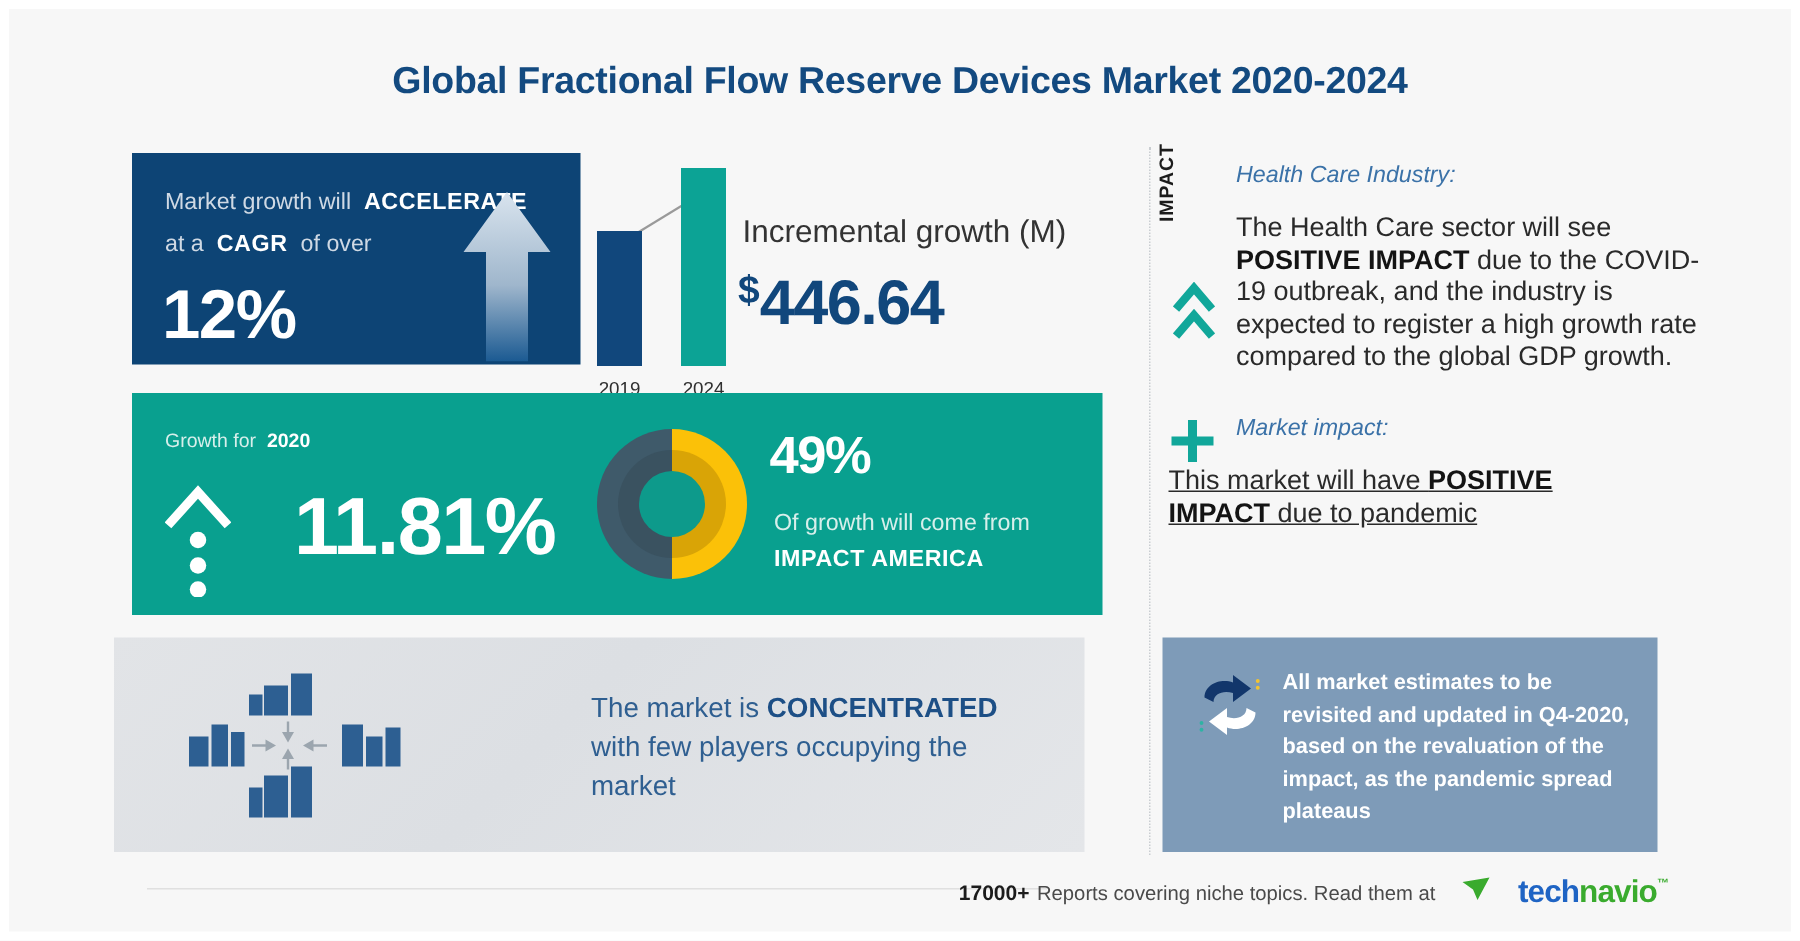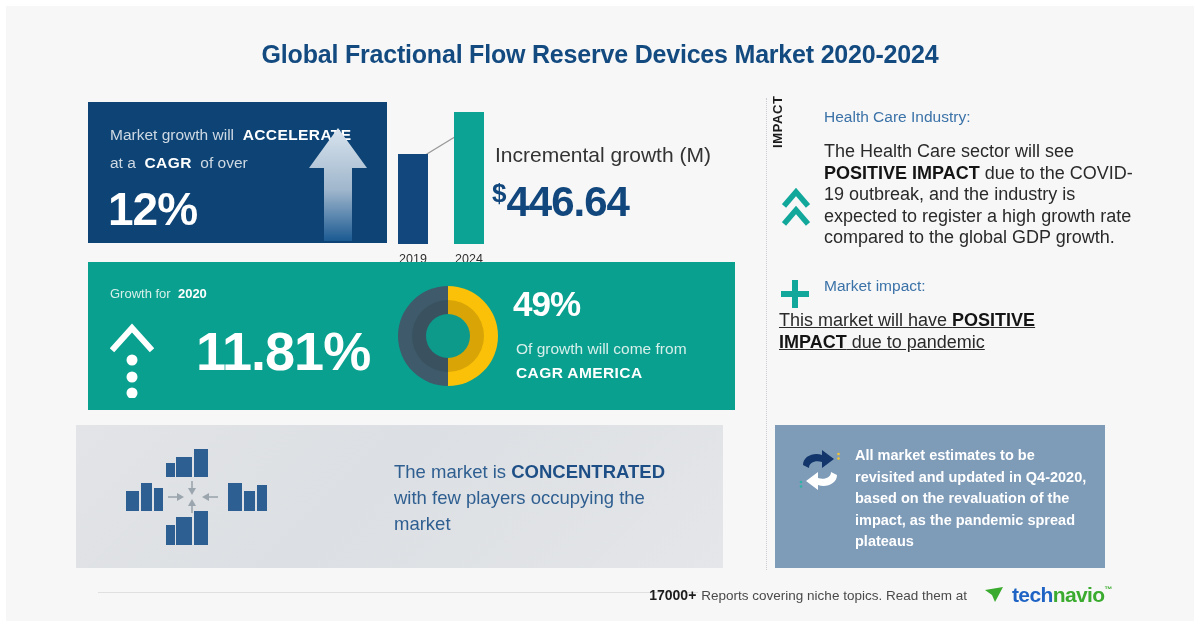--- a/index.html
+++ b/index.html
@@ -273,20 +273,21 @@
     position: absolute;
     left: 779px;
     top: 278px;
     width: 32px;
     height: 32px;
   }
   .rc-head {
     position: absolute;
     font-size: 15.5px;
     color: #3b72a8;
+    font-style: italic;
   }
   .rc-body {
     position: absolute;
     font-size: 18px;
     line-height: 21.5px;
     color: #2a2a2a;
   }
   .rc-body b { font-weight: bold; color: #141414; }
   .rc1-head { left: 824px; top: 108px; }
   .rc1-body { left: 824px; top: 141px; width: 320px; }
@@ -329,22 +330,22 @@
     display: flex;
     align-items: center;
     gap: 5px;
     font-size: 13.5px;
     color: #4a4a4a;
     white-space: nowrap;
   }
   .footer .count { font-weight: bold; color: #1c1c1c; font-size: 14px; }
   .logo {
     display: flex;
-    align-items: center;
-    gap: 6px;
+    align-items: flex-start;
+    gap: 16px;
     margin-left: 12px;
   }
   .logo-text {
     font-size: 21px;
     font-weight: bold;
     letter-spacing: -0.6px;
   }
   .logo-tech { color: #1f64c4; }
   .logo-navio { color: #3aab2e; }
   .logo-tm { font-size: 8px; color: #3aab2e; vertical-align: 10px; }
@@ -417,21 +418,21 @@
       <path d="M52 2 A50 50 0 0 1 52 102 Z" fill="#fbc108"></path>
 
       <path d="M52 16 A36 36 0 0 0 52 88 Z" fill="#3a5260"></path>
       <path d="M52 16 A36 36 0 0 1 52 88 Z" fill="#d9a406"></path>
 
       <circle cx="52" cy="52" r="22" fill="#0d9a8b"></circle>
     </svg>
 
     <div class="teal-49">49%</div>
     <div class="teal-sub1">Of growth will come from</div>
-    <div class="teal-sub2">CAGR AMERICA</div>
+    <div class="teal-sub2">IMPACT AMERICA</div>
   </div>
 
   <div class="panel panel-gray">
     <svg class="cities" viewBox="0 0 150 100">
       <g fill="#2d5f92">
 
         <g transform="translate(52,2)">
           <rect x="0" y="8" width="16" height="20"></rect>
           <rect x="18" y="0" width="14" height="28"></rect>
           <rect x="-10" y="14" width="9" height="14"></rect>

